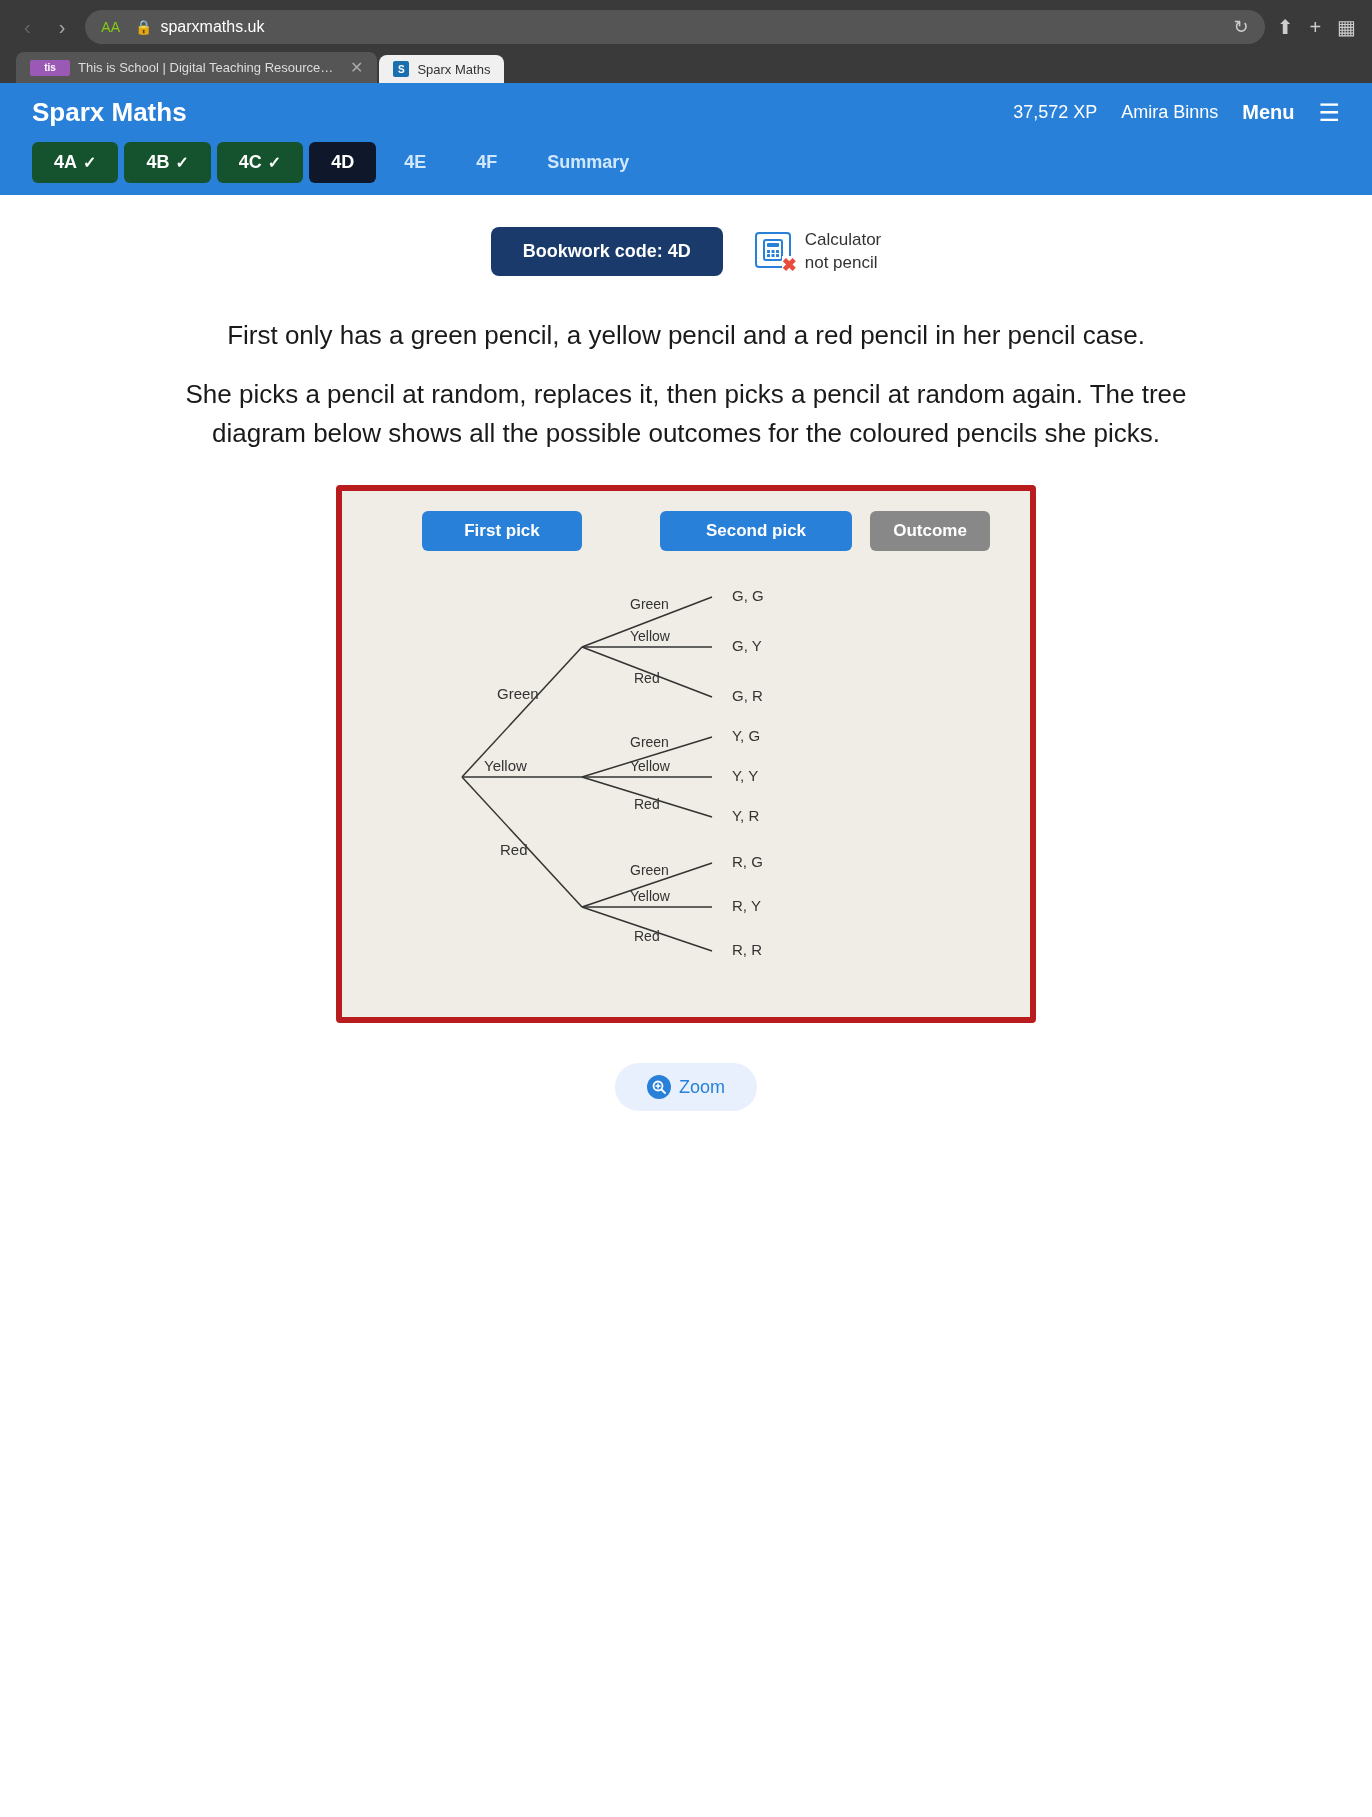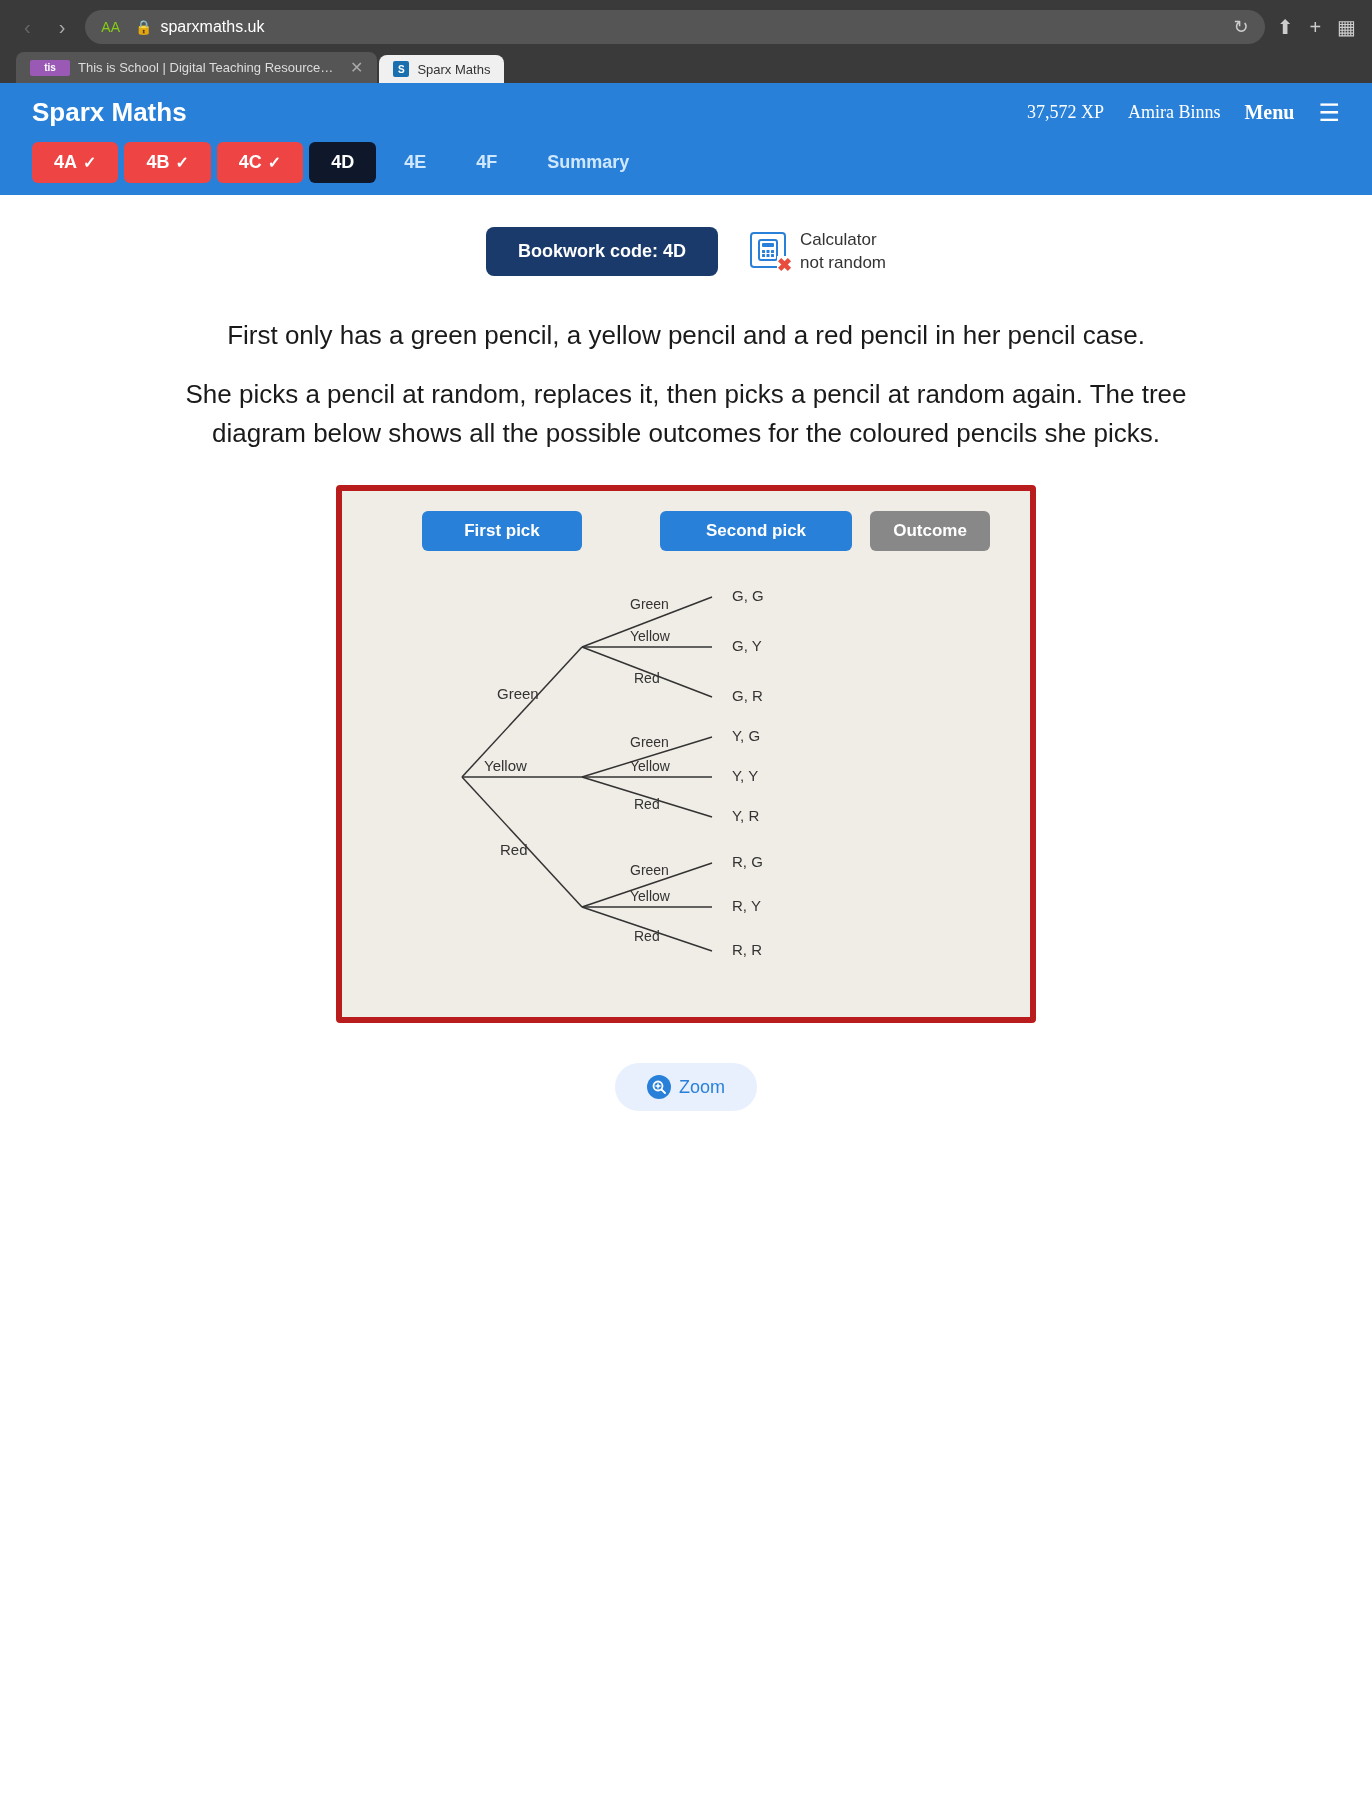--- a/index.html
+++ b/index.html
@@ -109,21 +109,20 @@
       color: #fff;
       font-size: 26px;
       font-weight: 700;
     }
     .app-header-right {
       display: flex;
       align-items: center;
       gap: 24px;
       color: #fff;
       font-size: 18px;
-      font-family: Liberation Serif, serif;
     }
     .app-header-xp { font-weight: 400; }
     .app-header-name { font-weight: 400; }
     .app-header-menu { font-weight: 700; font-size: 20px; }
     .hamburger { font-size: 24px; }
 
     
     .tab-nav {
       background: #2980d9;
       padding: 0 32px 12px;
@@ -136,21 +135,21 @@
       border-radius: 6px;
       font-size: 18px;
       font-weight: 600;
       cursor: pointer;
       border: none;
       display: flex;
       align-items: center;
       gap: 6px;
     }
     .tab-btn.completed {
-      background: #ef4444;
+      background: #14532d;
       color: #fff;
     }
     .tab-btn.active {
       background: #0f172a;
       color: #fff;
     }
     .tab-btn.inactive {
       background: transparent;
       color: #d0e8ff;
       border: none;
@@ -396,21 +395,21 @@
             <rect x="14" y="11" width="3" height="3" rx="0.5" fill="#2980d9"></rect>
             <rect x="5" y="15" width="3" height="3" rx="0.5" fill="#2980d9"></rect>
             <rect x="9.5" y="15" width="3" height="3" rx="0.5" fill="#2980d9"></rect>
             <rect x="14" y="15" width="3" height="3" rx="0.5" fill="#2980d9"></rect>
           </svg>
         </div>
         <span class="calc-x">✖</span>
       </div>
       <div class="calc-label">
         <span>Calculator</span>
-        <span>not random</span>
+        <span>not pencil</span>
       </div>
     </div>
   </div>
 
   <div class="question-text">
     <p>First only has a green pencil, a yellow pencil and a red pencil in her pencil case.</p>
     <p>She picks a pencil at random, replaces it, then picks a pencil at random again. The tree diagram below shows all the possible outcomes for the coloured pencils she picks.</p>
   </div>
 
   <div class="diagram-container">

